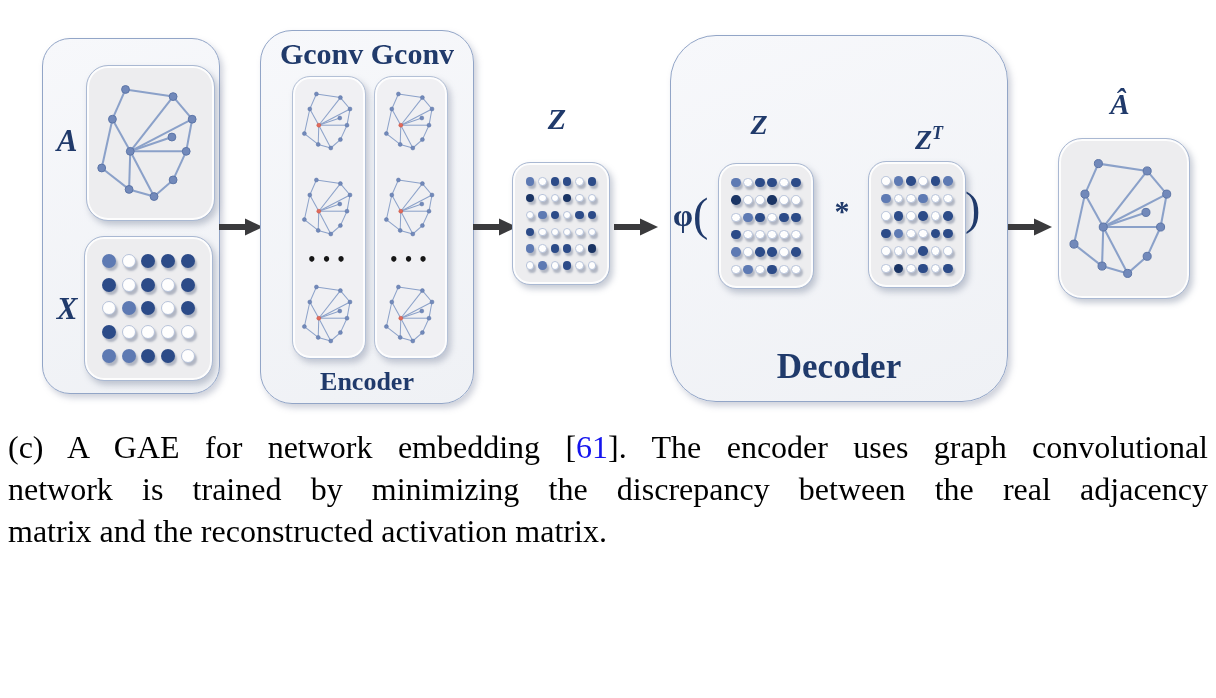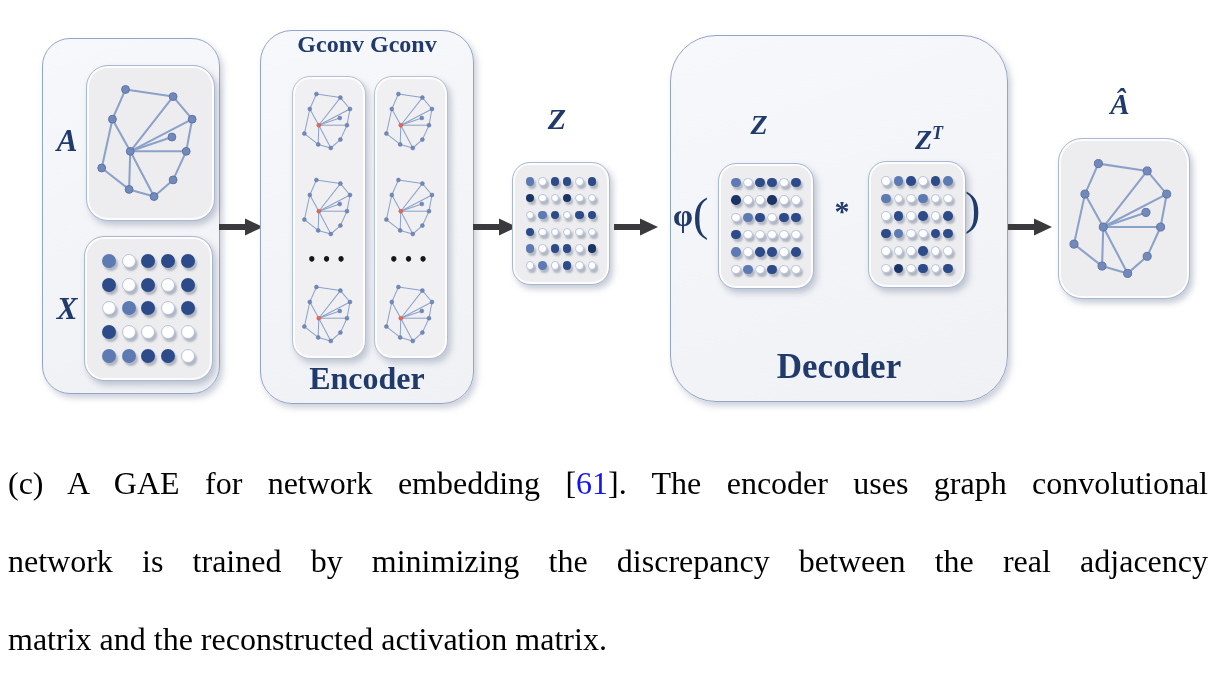--- a/index.html
+++ b/index.html
@@ -13,28 +13,28 @@
   .lbl{color:#203a6b;font-family:"Liberation Serif",serif;font-weight:bold;}
   .it{font-style:italic;}
 
   .input-box{left:42px;top:38px;width:176px;height:354px;border-radius:28px;}
   .a-label{position:absolute;left:4px;top:84px;width:40px;text-align:center;font-size:31px;}
   .a-graph{left:43px;top:26px;width:127px;height:154px;border-radius:22px;}
   .x-label{position:absolute;left:4px;top:252px;width:40px;text-align:center;font-size:31px;}
   .x-matrix{left:41px;top:197px;width:129px;height:145px;border-radius:20px;}
 
   .encoder-box{left:260px;top:30px;width:212px;height:372px;border-radius:32px;}
-  .enc-title{position:absolute;top:0;width:100%;text-align:center;font-size:24px;}
+  .enc-title{position:absolute;top:6px;width:100%;text-align:center;font-size:30px;}
   .enc-col{position:absolute;top:45px;width:74px;height:283px;background:#f0f0f3;
            border:1px solid #b3c0d6;border-radius:18px;
            box-shadow:3px 4px 6px rgba(120,130,155,.4), inset 0 0 0 2px rgba(255,255,255,.85);
            display:flex;flex-direction:column;align-items:center;justify-content:space-between;padding:7px 0;box-sizing:border-box;}
   .col1{left:31px;} .col2{left:113px;}
   .ellipsis{color:#161616;font-weight:bold;font-size:15px;letter-spacing:5px;line-height:10px;font-family:"DejaVu Sans",sans-serif;}
-  .enc-label{position:absolute;bottom:6px;width:100%;text-align:center;font-size:32px;}
+  .enc-label{position:absolute;bottom:6px;width:100%;text-align:center;font-size:26px;}
 
   .z-label{position:absolute;left:535px;top:102px;width:44px;text-align:center;font-size:30px;}
   .z-matrix{left:512px;top:162px;width:98px;height:123px;border-radius:18px;}
 
   .decoder-box{left:670px;top:35px;width:336px;height:365px;border-radius:46px;}
   .phi-group{position:absolute;left:2px;top:150px;height:58px;display:flex;align-items:center;color:#203a6b;}
   .phi{font-size:32px;font-weight:bold;}
   .paren{font-size:46px;font-weight:400;color:#203a6b;line-height:1;}
   .dz-label{position:absolute;left:68px;top:73px;width:40px;text-align:center;font-size:28px;}
   .dzt-label{position:absolute;left:230px;top:70px;width:56px;text-align:center;font-size:28px;margin-top:17px;}
@@ -67,21 +67,21 @@
 
   
   .arrow{position:absolute;top:214px;}
   .arrow-shaft{stroke:#3a3a3c;stroke-width:6;fill:none;}
   .arrow-head{fill:#3a3a3c;}
   .a1{left:218px;} .a2{left:472px;} .a3{left:613px;} .a4{left:1007px;}
 
   
   .caption{position:absolute;left:8px;top:426px;width:1200px;color:#000;
            font-family:"Liberation Serif",serif;font-size:32px;line-height:42px;}
-  .caption-line{text-align:justify;text-align-last:justify;white-space:nowrap;margin-top:36px;}
+  .caption-line{text-align:justify;text-align-last:justify;white-space:nowrap;}
   .caption-line.last{text-align-last:left;}
   .cite-link{color:#1414ee;}
 </style>
 </head>
 <body>
 
 <div class="page">
 
   <div class="box input-box">
     <div class="lbl it a-label">A</div>

